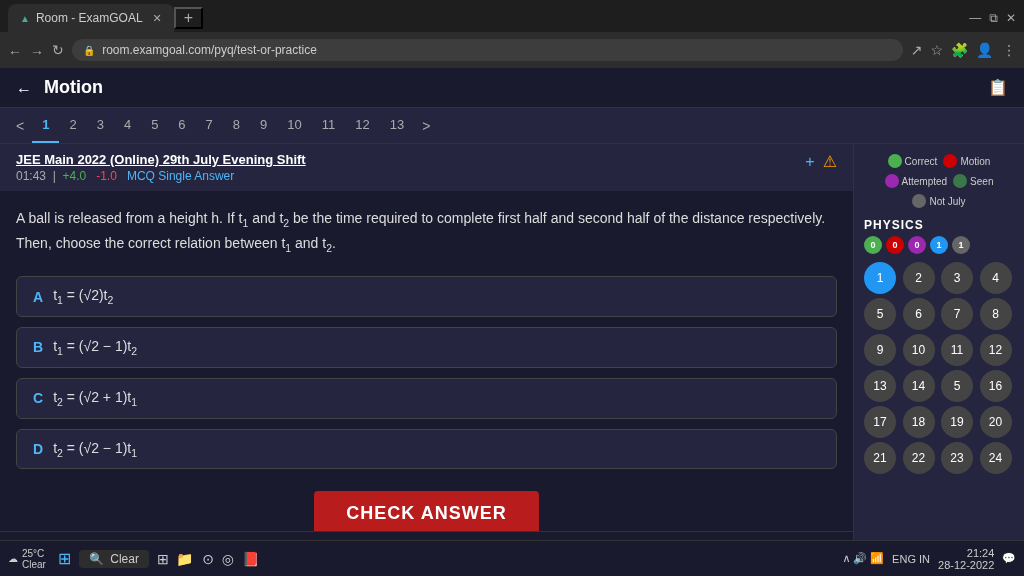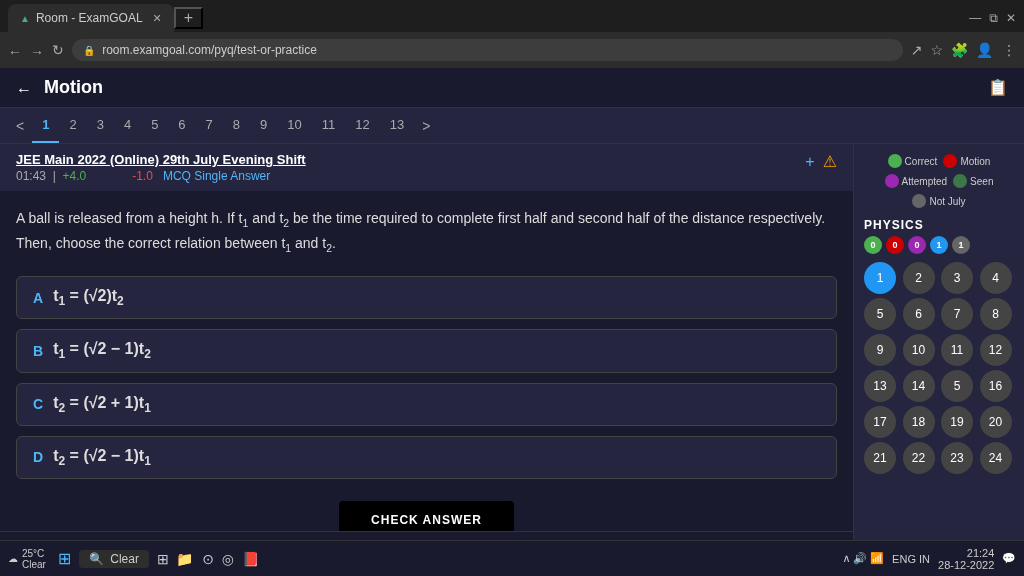--- a/index.html
+++ b/index.html
@@ -35,35 +35,35 @@
     
     .main-area { display: flex; flex: 1; overflow: hidden; }
 
     
     .left-panel { flex: 1; display: flex; flex-direction: column; overflow: hidden; border-right: 1px solid #333; }
     .question-header { background: #252540; padding: 8px 16px; display: flex; align-items: flex-start; justify-content: space-between; }
     .question-meta { display: flex; flex-direction: column; gap: 2px; }
     .question-source { font-size: 13px; font-weight: bold; color: #fff; text-decoration: underline; }
     .question-marks { font-size: 12px; color: #aaa; }
     .marks-pos { color: #4CAF50; }
-    .marks-neg { color: #f44; margin-left: 36px; }
+    .marks-neg { color: #f44; }
     .marks-type { color: #4db6f7; }
     .q-header-icons { display: flex; gap: 8px; align-items: center; }
     .plus-icon { color: #4db6f7; font-size: 16px; cursor: pointer; }
     .warn-icon { color: #f90; font-size: 16px; cursor: pointer; }
 
     .question-body { padding: 16px; flex: 1; overflow-y: auto; }
     .question-text { font-size: 14px; line-height: 1.6; color: #ddd; margin-bottom: 20px; }
 
     .option { display: flex; align-items: center; padding: 10px 16px; margin-bottom: 10px; border: 1px solid #444; border-radius: 6px; cursor: pointer; font-size: 14px; color: #ddd; background: #252540; }
     .option-label { font-weight: bold; margin-right: 10px; color: #4db6f7; }
-    .option-text { font-size: 16px; font-weight: bold; }
+    .option-text { font-size: 14px; }
 
     .actions-bar { padding: 12px 16px; display: flex; justify-content: center; }
-    .check-answer-btn { background: #000000; color: #fff; border: none; padding: 12px 32px; font-size: 12px; font-weight: bold; border-radius: 4px; cursor: pointer; letter-spacing: 1px; }
+    .check-answer-btn { background: #b91c1c; color: #fff; border: none; padding: 12px 32px; font-size: 18px; font-weight: bold; border-radius: 4px; cursor: pointer; letter-spacing: 1px; }
     .bottom-bar { display: flex; justify-content: space-between; align-items: center; padding: 8px 16px; border-top: 1px solid #333; }
     .clear-response-btn { background: none; border: 1px solid #aaa; color: #aaa; padding: 6px 14px; font-size: 12px; border-radius: 4px; cursor: pointer; }
     .nav-btns { display: flex; gap: 8px; }
     .prev-btn, .next-btn { background: #333; border: 1px solid #555; color: #fff; padding: 6px 16px; font-size: 12px; border-radius: 4px; cursor: pointer; }
 
     
     .right-panel { width: 170px; background: #252540; overflow-y: auto; padding: 10px; }
     .legend { display: flex; flex-wrap: wrap; gap: 6px; margin-bottom: 10px; justify-content: center; }
     .legend-item { display: flex; align-items: center; gap: 3px; font-size: 10px; color: #ccc; }
     .dot { width: 14px; height: 14px; border-radius: 50%; }

